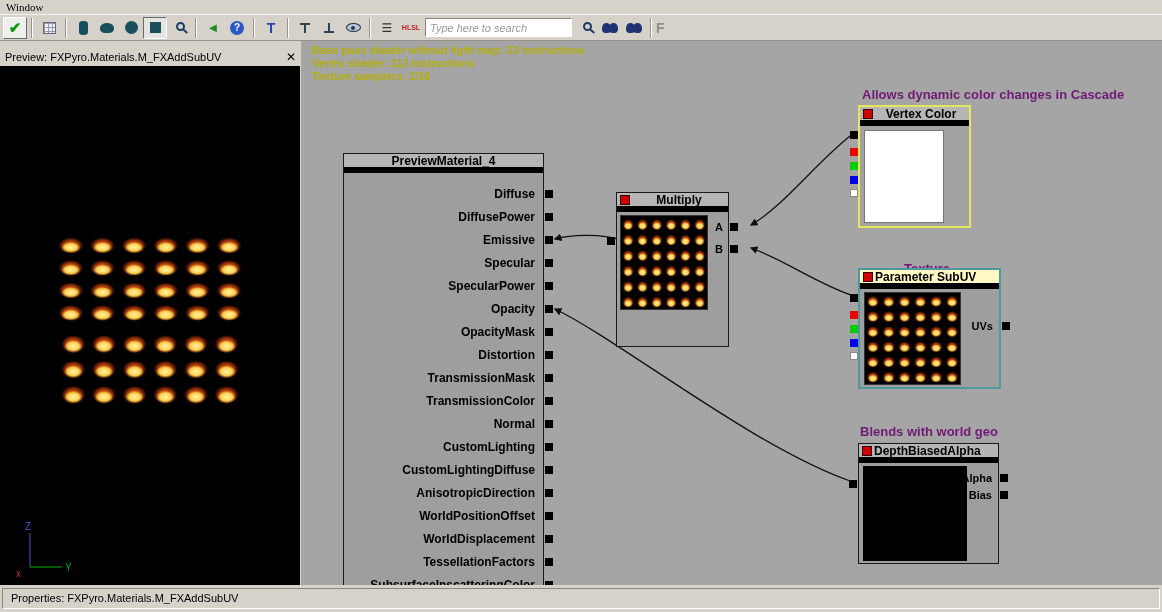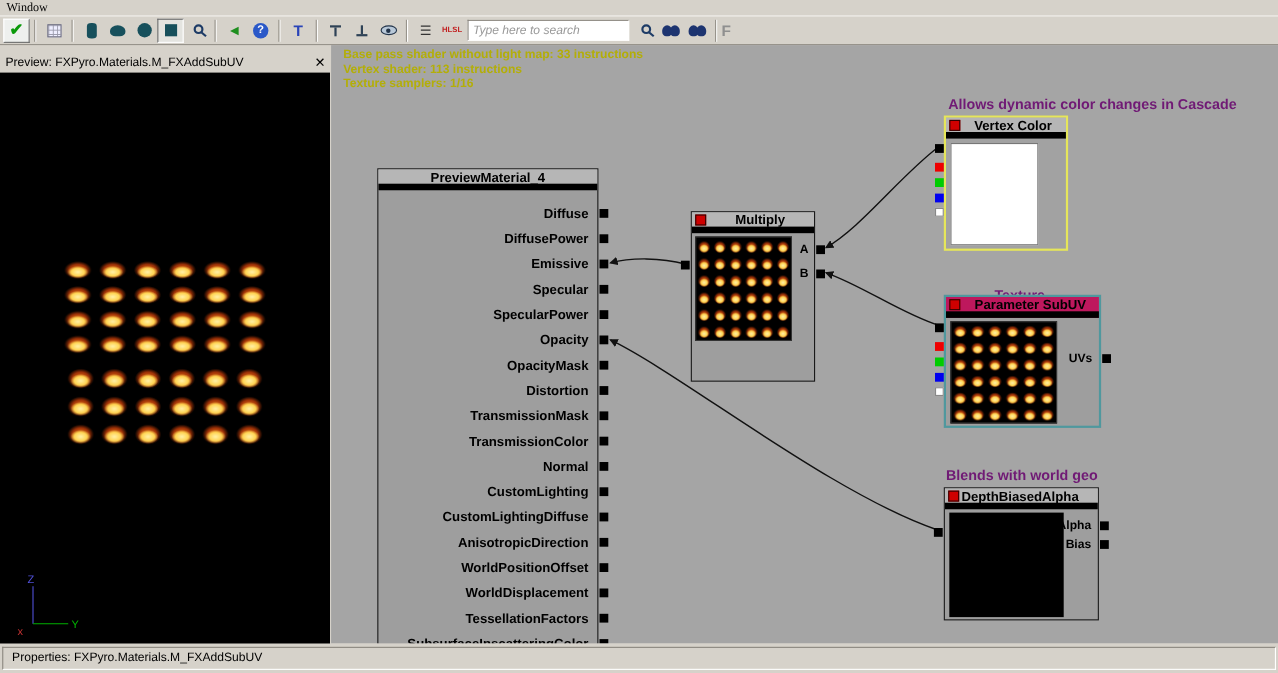--- a/index.html
+++ b/index.html
@@ -82,35 +82,35 @@
   .pin.p-red { background:#ee0000; } .pin.p-green { background:#00cc00; }
   .pin.p-blue { background:#0000ee; } .pin.p-white { background:#ffffff; border:1px solid #888; }
   .io-label { position:absolute; font-size:11px; font-weight:bold; white-space:nowrap; }
   .thumb { position:absolute; border:1px solid #333; }
 
   .material-node { left:42px; top:112px; width:201px; height:470px; }
   .mat-body { padding-top:10px; }
   .mat-row { height:23px; line-height:23px; text-align:right; padding-right:8px; font-size:12px; font-weight:bold; position:relative; }
   .mat-row .pin { right:-10px; top:7px; }
 
-  .multiply-node { left:327px; top:151px; width:113px; height:155px; }
+  .multiply-node { left:315px; top:151px; width:113px; height:155px; }
   .multiply-node .thumb { left:3px; top:22px; width:88px; height:95px; background-size:16.6667% 16.6667%; }
   .multiply-node .a-label { right:5px; top:28px; }
   .multiply-node .b-label { right:5px; top:50px; }
   .multiply-node .a-pin { right:-10px; top:30px; }
   .multiply-node .b-pin { right:-10px; top:52px; }
   .multiply-node .out-pin { left:-10px; top:44px; }
 
   .vc-node { left:557px; top:64px; width:113px; height:123px; border:2px solid #e6e65a; background:#a2a2a2; }
   .vc-white { position:absolute; left:4px; top:23px; width:80px; height:93px; background:#fff; border:1px solid #777; }
   .lp1 { left:-10px; top:24px; } .lp2 { left:-10px; top:41px; } .lp3 { left:-10px; top:55px; }
   .lp4 { left:-10px; top:69px; } .lp5 { left:-10px; top:82px; }
 
   .param-node { left:557px; top:227px; width:143px; height:121px; border:2px solid #4f989e; }
-  .param-node .node-header { background:#be185d;gap:11px; }
+  .param-node .node-header { background:#fef9c3; }
   .param-node .node-title { margin:0 0 0 2px; }
   .param-node .thumb { left:4px; top:22px; width:97px; height:93px; background-size:16.6667% 16.6667%; }
   .param-node .uvs-label { right:6px; top:50px; }
   .param-node .uvs-pin { right:-11px; top:52px; }
 
   .depth-node { left:557px; top:402px; width:141px; height:121px; }
   .depth-node .node-title { margin:0 0 0 2px; }
   .depth-black { position:absolute; left:4px; top:22px; width:104px; height:95px; background:#000; }
   .depth-node .alpha-label { right:6px; top:28px; }
   .depth-node .bias-label { right:6px; top:45px; }

